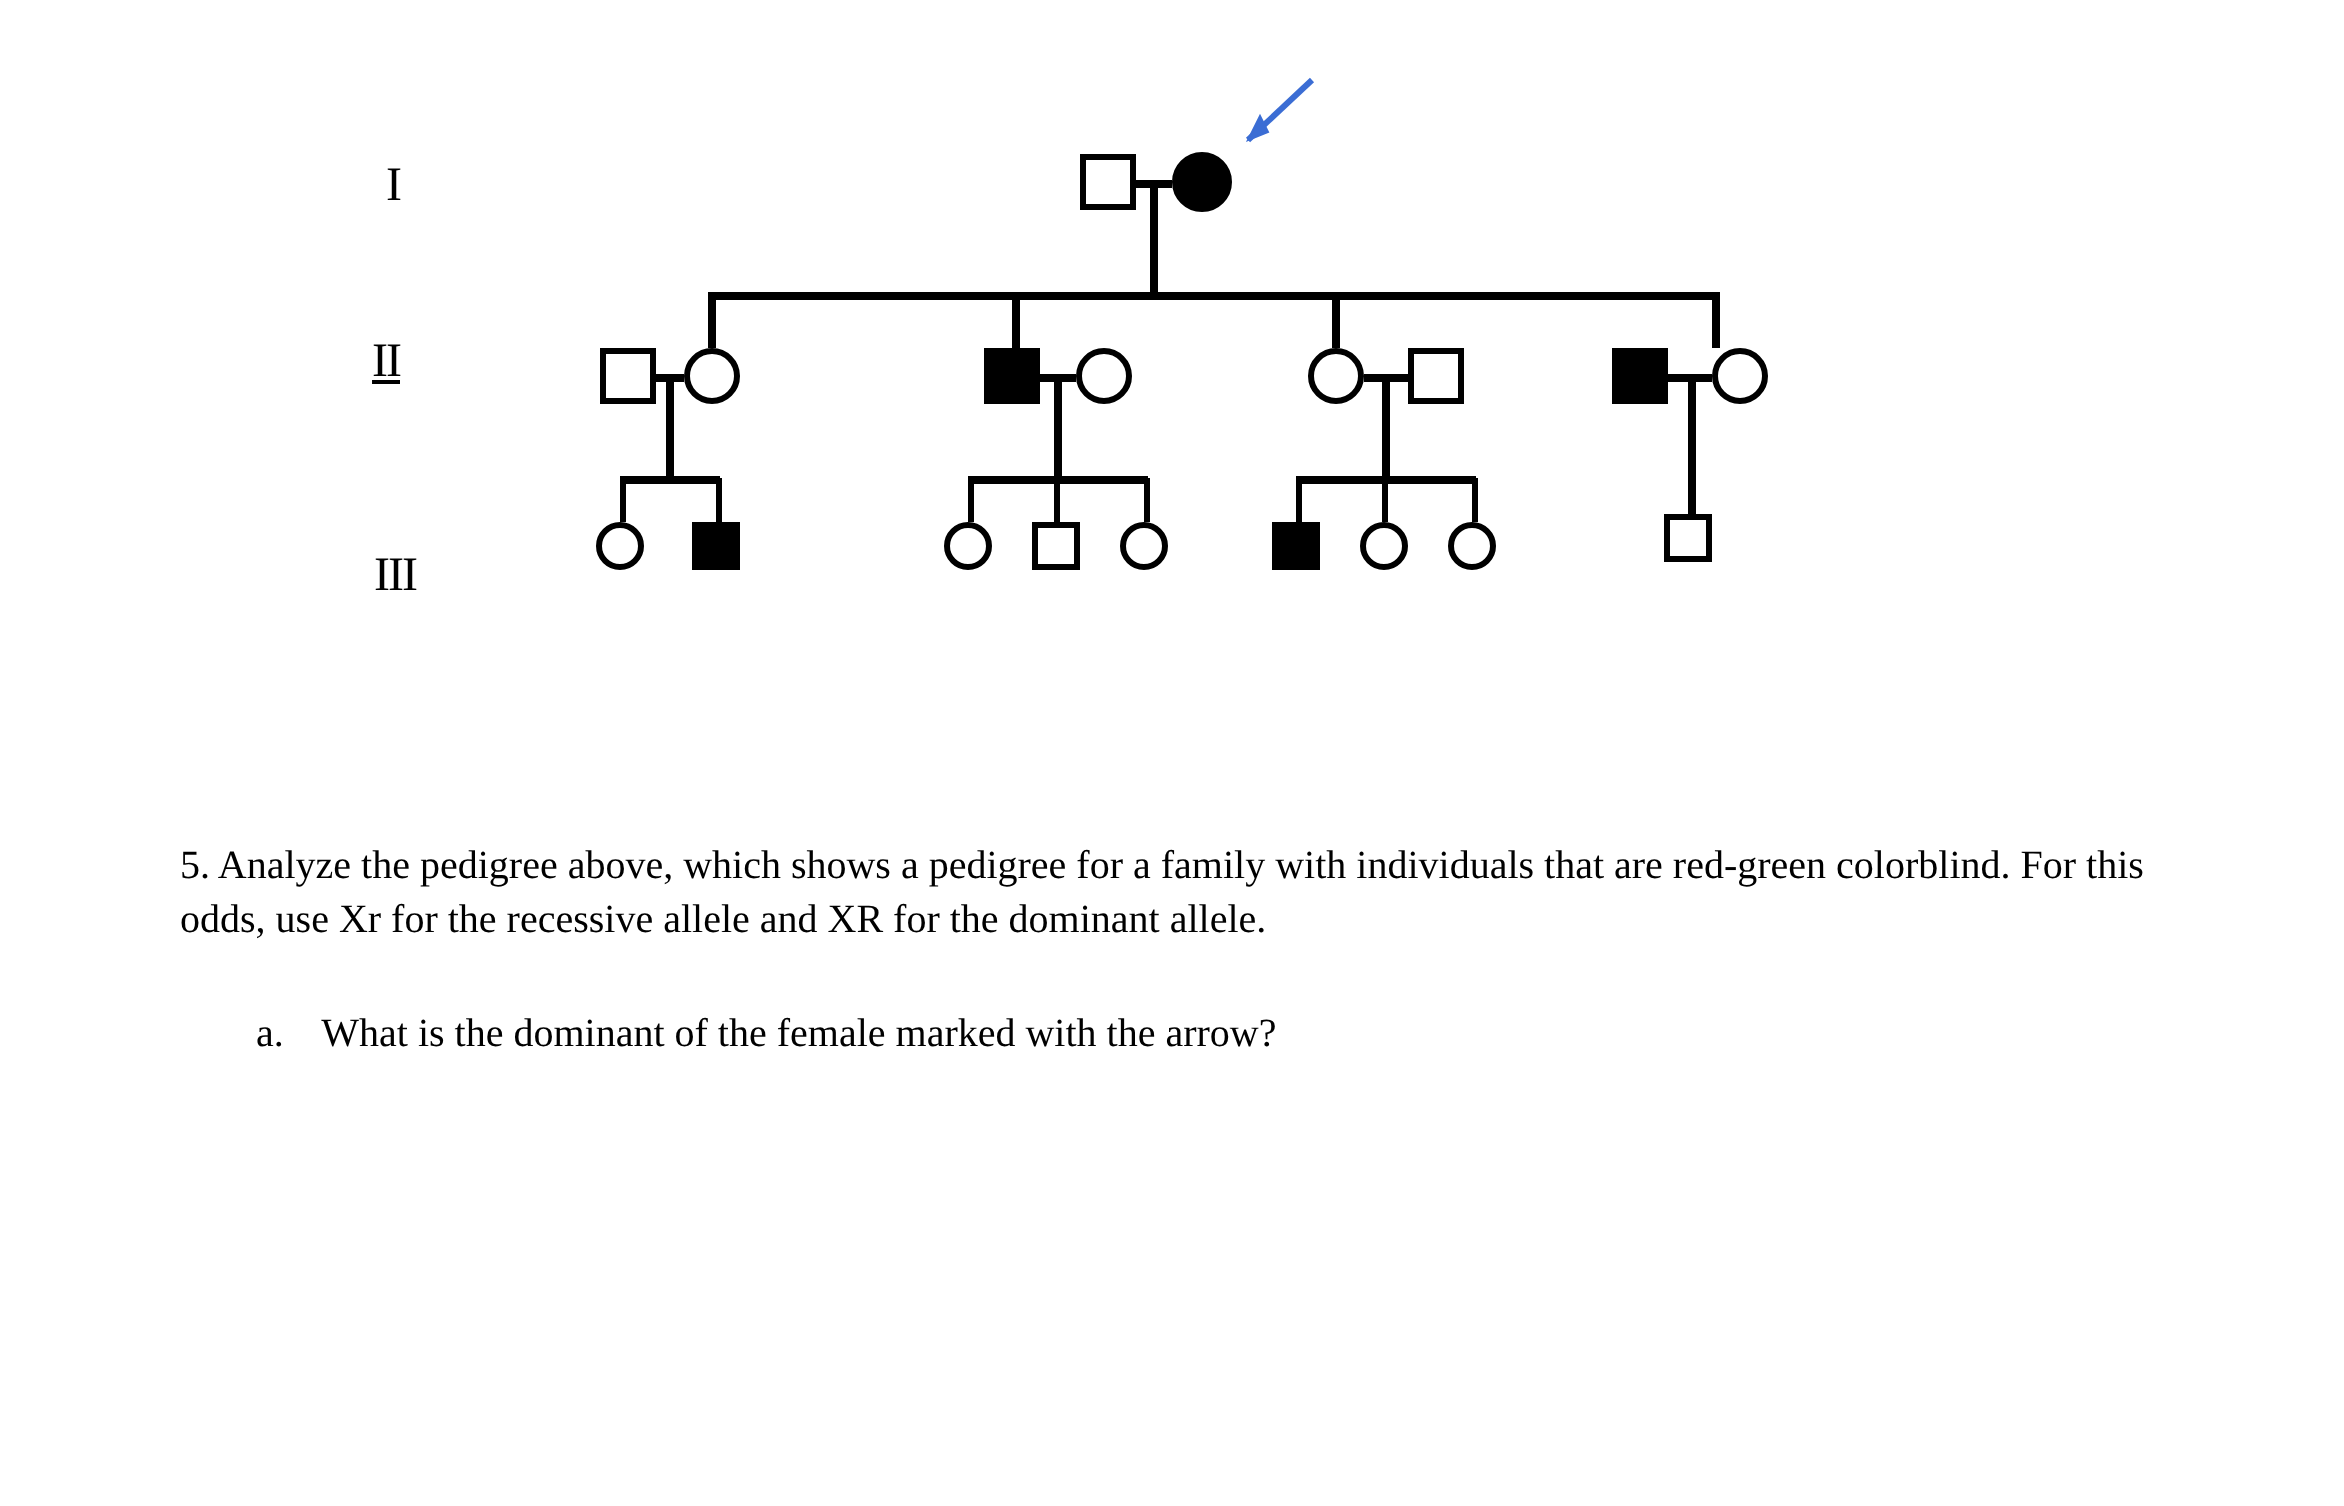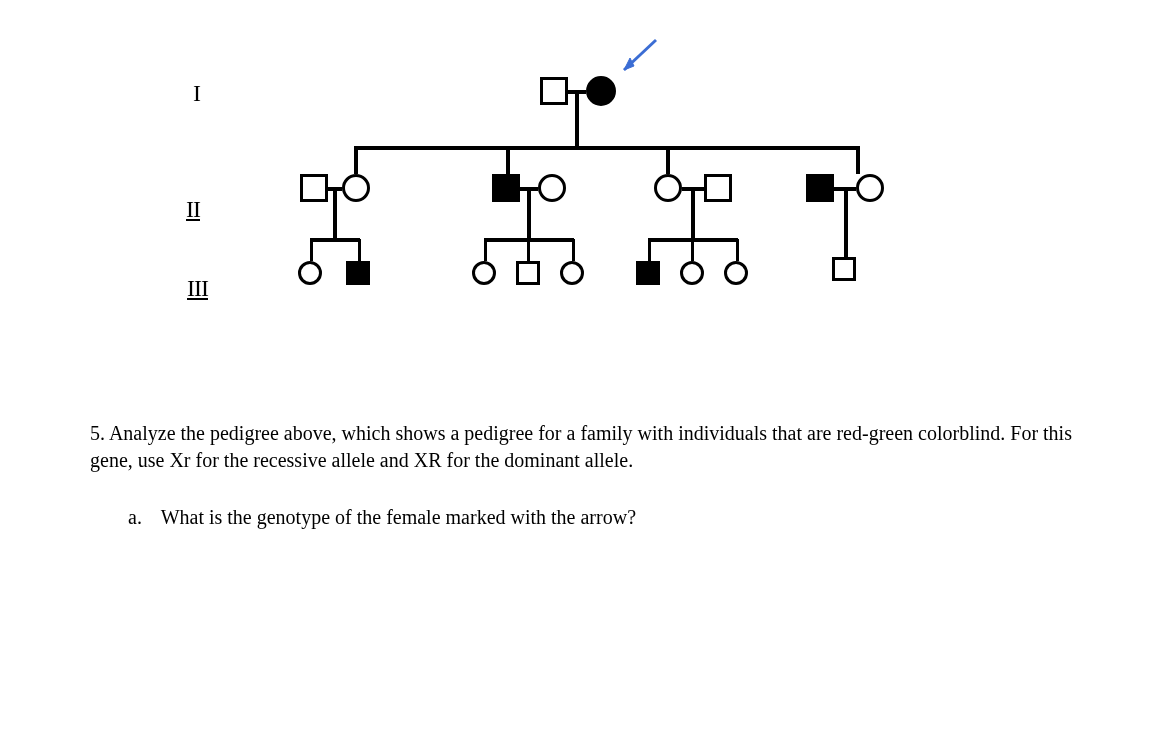--- a/index.html
+++ b/index.html
@@ -108,22 +108,22 @@
 </style>
 </head>
 <body>
 
 <div class="page">
 
 
   <div class="pedigree-wrap">
 
     <div class="gen-label" style="left:0px; top:40px;">I</div>
-    <div class="gen-label" style="left:0px; top:156px;text-decoration:underline;">II</div>
-    <div class="gen-label" style="left:8px; top:235px;text-decoration:underline;">III</div>
+    <div class="gen-label" style="left:0px; top:128px;text-decoration:underline;">II</div>
+    <div class="gen-label" style="left:8px; top:235px;">III</div>
 
     <div class="sym sq" style="left:370px; top:37px;"></div>
 
     <div class="line hline thick" style="left:398px; top:50px; width:18px;"></div>
 
     <div class="sym ci aff" style="left:416px; top:36px; width:30px; height:30px;"></div>
 
     <svg class="arrow" style="left:440px; top:-6px;" width="60" height="50">
       <line x1="46" y1="6" x2="14" y2="36" stroke-width="3"></line>
       <polygon points="14,36 24,32 20,24"></polygon>
@@ -180,23 +180,23 @@
     <div class="sym sq sm aff" style="left:466px; top:221px;"></div>
     <div class="sym ci sm" style="left:510px; top:221px;"></div>
     <div class="sym ci sm" style="left:554px; top:221px;"></div>
 
     <div class="sym sq sm" style="left:662px; top:217px;"></div>
 
   </div>
 
   <div class="question-block">
     <span>5.</span>
-    <span>Analyze the pedigree above, which shows a pedigree for a family with individuals that are red-green colorblind. For this gene, use Xr for the recessive allele and XR for the dominant allele.</span>
+    <span>Analyze the pedigree above, which shows a pedigree for a family with individuals that are red-green colorblind. For this odds, use Xr for the recessive allele and XR for the dominant allele.</span>
 
     <div class="sublist">
       <div class="subitem">
         <span class="subletter">a.</span>
-        <span>What is the genotype of the female marked with the arrow?</span>
+        <span>What is the dominant of the female marked with the arrow?</span>
       </div>
     </div>
   </div>
 
 </div>
 
 </body></html>

